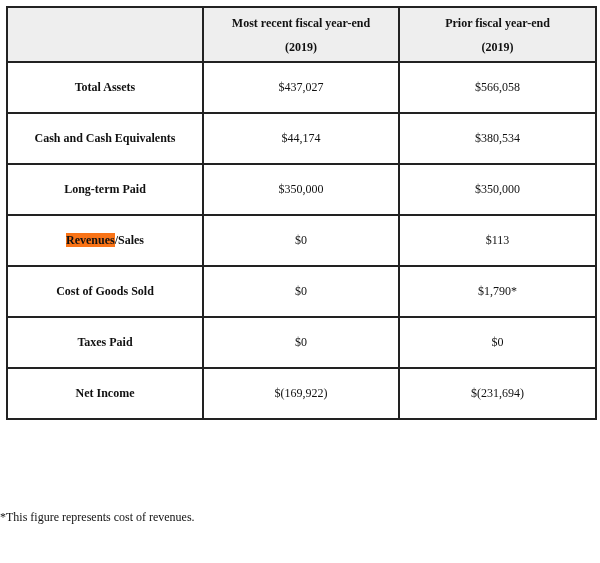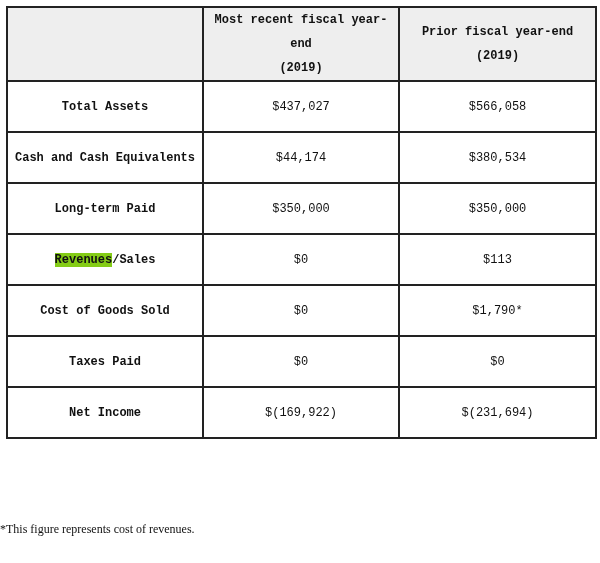--- a/index.html
+++ b/index.html
@@ -1,32 +1,32 @@
 <!DOCTYPE html>
 <html><head>
   <meta charset="utf-8">
   <style>
     html, body { margin: 0; padding: 0; background: #ffffff; }
     body { width: 600px; height: 563px; position: relative; overflow: hidden;
            font-family: "Liberation Serif", "DejaVu Serif", serif; color: #111; }
     table.fin {
       position: absolute; left: 6px; top: 6px;
-      width: 589px; border-collapse: collapse; table-layout: fixed; font-family: Liberation Mono, monospace;
+      width: 589px; border-collapse: collapse; table-layout: fixed;
     }
     table.fin td, table.fin th {
       border: 2px solid #222;
       text-align: center; vertical-align: middle;
       font-size: 12px; padding: 0;
     }
     table.fin th { font-weight: bold; background: #eeeeee; height: 53px; line-height: 24px; }
     table.fin tr.data td { height: 49px; background: #ffffff; }
     table.fin td.label { background: #eeeeee; font-weight: bold; border-radius: 20px; }
     col.c1 { width: 196px; } col.c2 { width: 196px; } col.c3 { width: 197px; }
-    .hl { background: #84cc16; }
-    .footnote { position: absolute; left: 0px; top: 522px; font-size: 12px; }
+    .hl { background: #f97316; }
+    .footnote { position: absolute; left: 0px; top: 510px; font-size: 12px; }
   </style>
 </head>
 <body>
 
 <table class="fin">
   <colgroup>
       <col class="c1">
       <col class="c2">
       <col class="c3">
     </colgroup>

